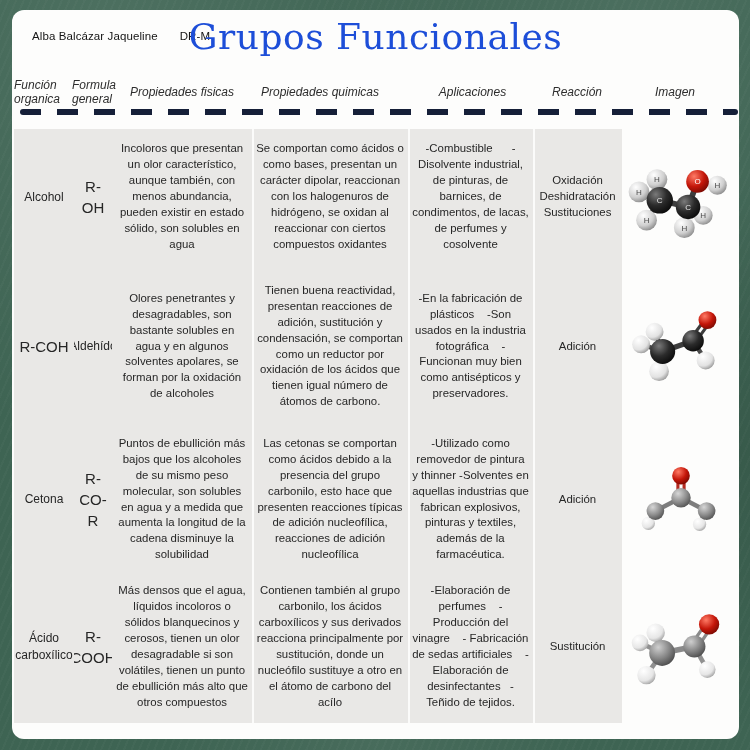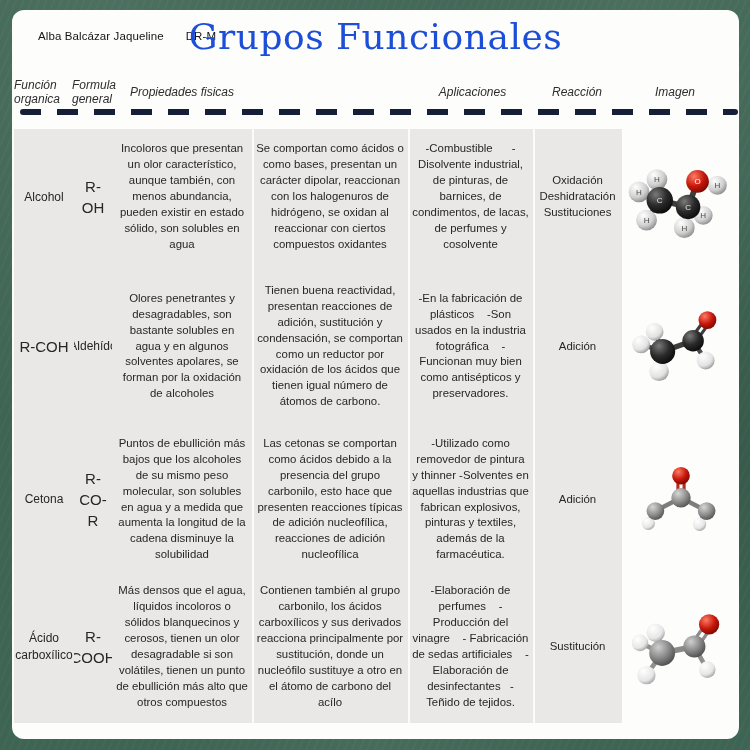--- a/index.html
+++ b/index.html
@@ -16,21 +16,21 @@
       radial-gradient(ellipse at 85% 2%, rgba(255,255,255,.07), transparent 35%),
       radial-gradient(ellipse at 50% 98%, rgba(255,255,255,.05), transparent 40%),
       radial-gradient(ellipse at 95% 60%, rgba(0,0,0,.10), transparent 45%),
       repeating-linear-gradient(113deg, rgba(255,255,255,.022) 0 2px, transparent 2px 7px);
   }
   .card{
     position:absolute;left:12px;top:10px;width:727px;height:729px;
     background:#fdfdfc;border-radius:12px;
   }
   .byline{
-    position:absolute;left:26px;top:20px;display:flex;gap:22px;
+    position:absolute;left:20px;top:20px;display:flex;gap:22px;
     font-size:11.5px;color:#141414;letter-spacing:.1px;
   }
   .title{
     position:absolute;left:0;top:6px;width:100%;text-align:center;
     font-family:"DejaVu Serif","Liberation Serif",serif;
     font-size:36px;color:#1d4ed8;letter-spacing:.5px;
   }
   .colhead{
     position:absolute;top:62px;height:42px;display:flex;align-items:center;justify-content:center;
     font-style:italic;font-size:12px;color:#2d2d2d;text-align:left;line-height:1.15;
@@ -72,20 +72,21 @@
     <div class="byline">
       <span>Alba Balcázar Jaqueline</span>
       <span>DR-M</span>
     </div>
 
     <div class="title">Grupos Funcionales</div>
 
     <div class="colhead" style="left:2px;width:62px;">Función organica</div>
     <div class="colhead" style="left:60px;width:50px;">Formula general</div>
     <div class="colhead" style="left:100px;width:140px;">Propiedades fisicas</div>
+    <div class="colhead" style="left:230px;width:156px;">Propiedades quimicas</div>
     <div class="colhead" style="left:398px;width:125px;">Aplicaciones</div>
     <div class="colhead" style="left:520px;width:90px;">Reacción</div>
     <div class="colhead" style="left:608px;width:110px;">Imagen</div>
 
     <div class="dashline"></div>
 
     <div class="tablegray">
 
       <div class="cell func">Alcohol</div>
       <div class="cell form">R-OH</div>

